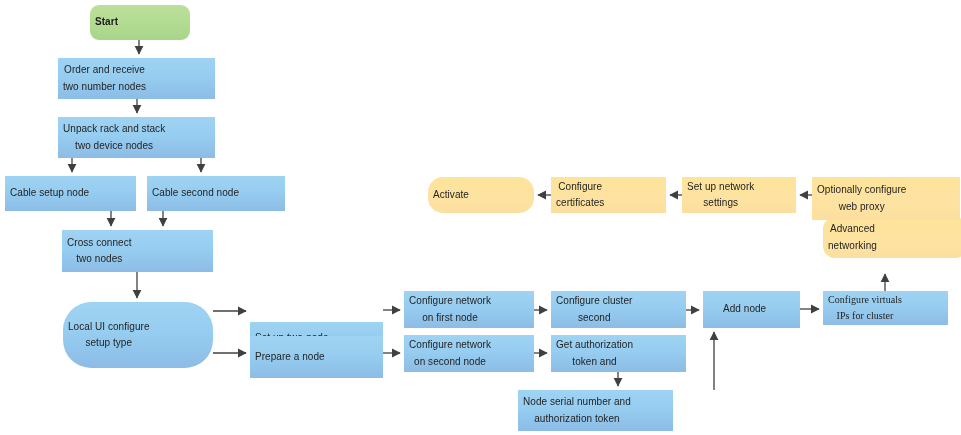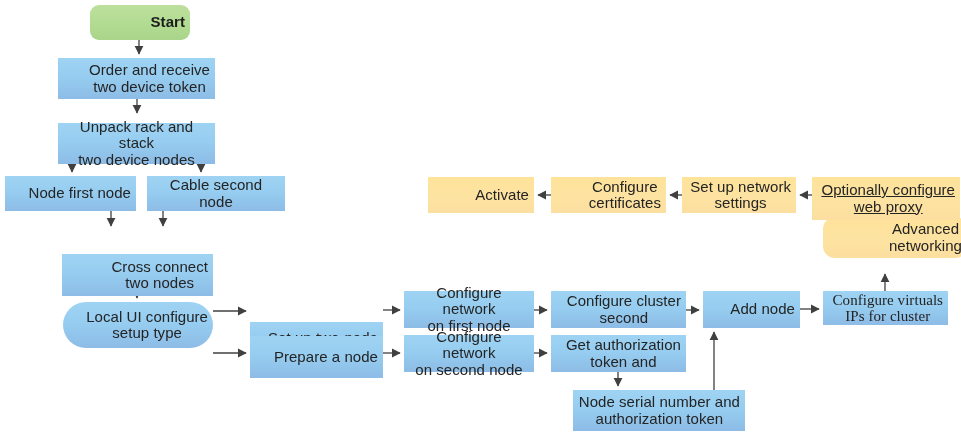--- a/index.html
+++ b/index.html
@@ -22,24 +22,24 @@
     top: 0;
     width: 961px;
     height: 435px;
     pointer-events: none;
   }
   .node {
     position: absolute;
     box-sizing: border-box;
     display: flex;
     align-items: center;
-    justify-content: flex-end;
+    justify-content: flex-start;
     text-align: center;
     color: #242424;
-    font-size: 15px;
+    font-size: 10px;
     line-height: 16.5px;
     letter-spacing: 0.05px;
     padding: 2px 5px;
     z-index: 2;
   }
   .node.blue {
     background: linear-gradient(180deg, #9fd3f3 0%, #96cdf0 45%, #8dbce6 100%);
   }
   .node.yellow {
     background: linear-gradient(180deg, #ffe39a 0%, #fde3a1 50%, #fcdfa0 100%);
@@ -94,37 +94,37 @@
         <path d="M 551,195 L 538,195" marker-end="url(#arrow-end)"></path>
       </g>
   </svg>
 
   <div id="node-layer">
       <div class="node green round" style="left: 90px; top: 5px; width: 100px; height: 35px;">
         <span class="label">Start</span>
       </div>
       <div class="node blue" style="left: 58px; top: 58px; width: 157px; height: 41px;">
         <span class="label">Order and receive
-two device token</span>
+two number nodes</span>
       </div>
-      <div class="node blue" style="left: 58px; top: 117px; width: 157px; height: 41px; margin-top: 6px;">
+      <div class="node blue" style="left: 58px; top: 117px; width: 157px; height: 41px;">
         <span class="label">Unpack rack and stack
 two device nodes</span>
       </div>
       <div class="node blue" style="left: 5px; top: 176px; width: 131px; height: 35px;">
-        <span class="label">Node first node</span>
+        <span class="label">Cable setup node</span>
       </div>
       <div class="node blue" style="left: 139px; top: 176px; width: 138px; height: 35px; margin-left: 8px;">
         <span class="label">Cable second node</span>
       </div>
-      <div class="node blue" style="left: 62px; top: 230px; width: 151px; height: 42px; margin-top: 24px;">
+      <div class="node blue" style="left: 62px; top: 230px; width: 151px; height: 42px;">
         <span class="label">Cross connect
 two nodes</span>
       </div>
-      <div class="node blue" style="left: 63px; top: 302px; width: 150px; height: 46px; border-radius: 28px;">
+      <div class="node blue" style="left: 63px; top: 302px; width: 150px; height: 66px; border-radius: 28px;">
         <span class="label">Local UI configure
 setup type</span>
       </div>
       <div class="node blue" style="left: 250px; top: 294px; width: 133px; height: 33px; margin-top: 28px;">
         <span class="label">Set up two-node</span>
       </div>
       <div class="node blue" style="left: 250px; top: 336px; width: 133px; height: 42px;">
         <span class="label">Prepare a node</span>
       </div>
       <div class="node blue" style="left: 404px; top: 291px; width: 130px; height: 37px;">
@@ -136,45 +136,45 @@
 on second node</span>
       </div>
       <div class="node blue" style="left: 551px; top: 291px; width: 135px; height: 37px;">
         <span class="label">Configure cluster
 second</span>
       </div>
       <div class="node blue" style="left: 551px; top: 335px; width: 135px; height: 37px;">
         <span class="label">Get authorization
 token and</span>
       </div>
-      <div class="node blue" style="left: 573px; top: 390px; width: 172px; height: 41px;">
+      <div class="node blue" style="left: 518px; top: 390px; width: 155px; height: 41px;">
         <span class="label">Node serial number and
 authorization token</span>
       </div>
       <div class="node blue" style="left: 703px; top: 291px; width: 97px; height: 37px; padding-left: 20px;">
         <span class="label">Add node</span>
       </div>
       <div class="node blue" style="left: 823px; top: 291px; width: 125px; height: 34px; font-family: Liberation Serif, serif;">
         <span class="label">Configure virtuals
 IPs for cluster</span>
       </div>
       <div class="node yellow" style="left: 823px; top: 217px; width: 144px; height: 41px; border-radius: 12px;">
         <span class="label">Advanced
 networking</span>
       </div>
-      <div class="node yellow" style="left: 812px; top: 177px; width: 148px; height: 43px; text-decoration: underline;">
+      <div class="node yellow" style="left: 812px; top: 177px; width: 148px; height: 43px;">
         <span class="label">Optionally configure
 web proxy</span>
       </div>
       <div class="node yellow" style="left: 682px; top: 177px; width: 114px; height: 36px;">
         <span class="label">Set up network
 settings</span>
       </div>
       <div class="node yellow" style="left: 551px; top: 177px; width: 115px; height: 36px;">
         <span class="label">Configure
 certificates</span>
       </div>
-      <div class="node yellow" style="left: 428px; top: 177px; width: 106px; height: 36px;">
+      <div class="node yellow" style="left: 428px; top: 177px; width: 106px; height: 36px; border-radius: 15px;">
         <span class="label">Activate</span>
       </div>
     </div>
 
 </div>
 
 </body></html>

